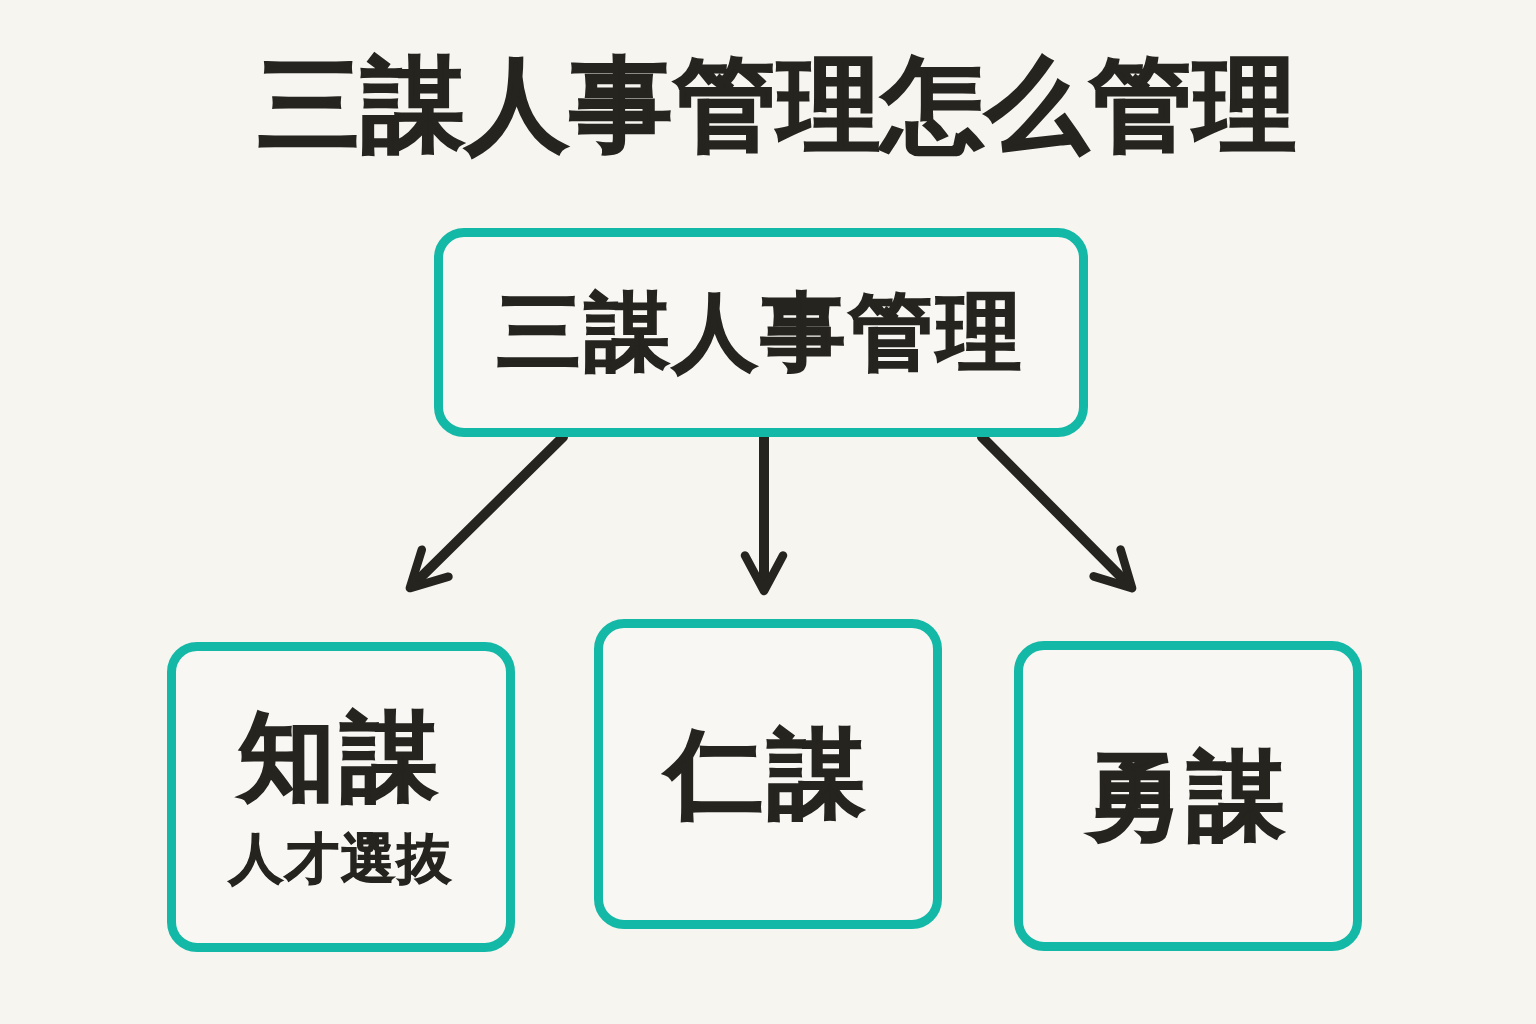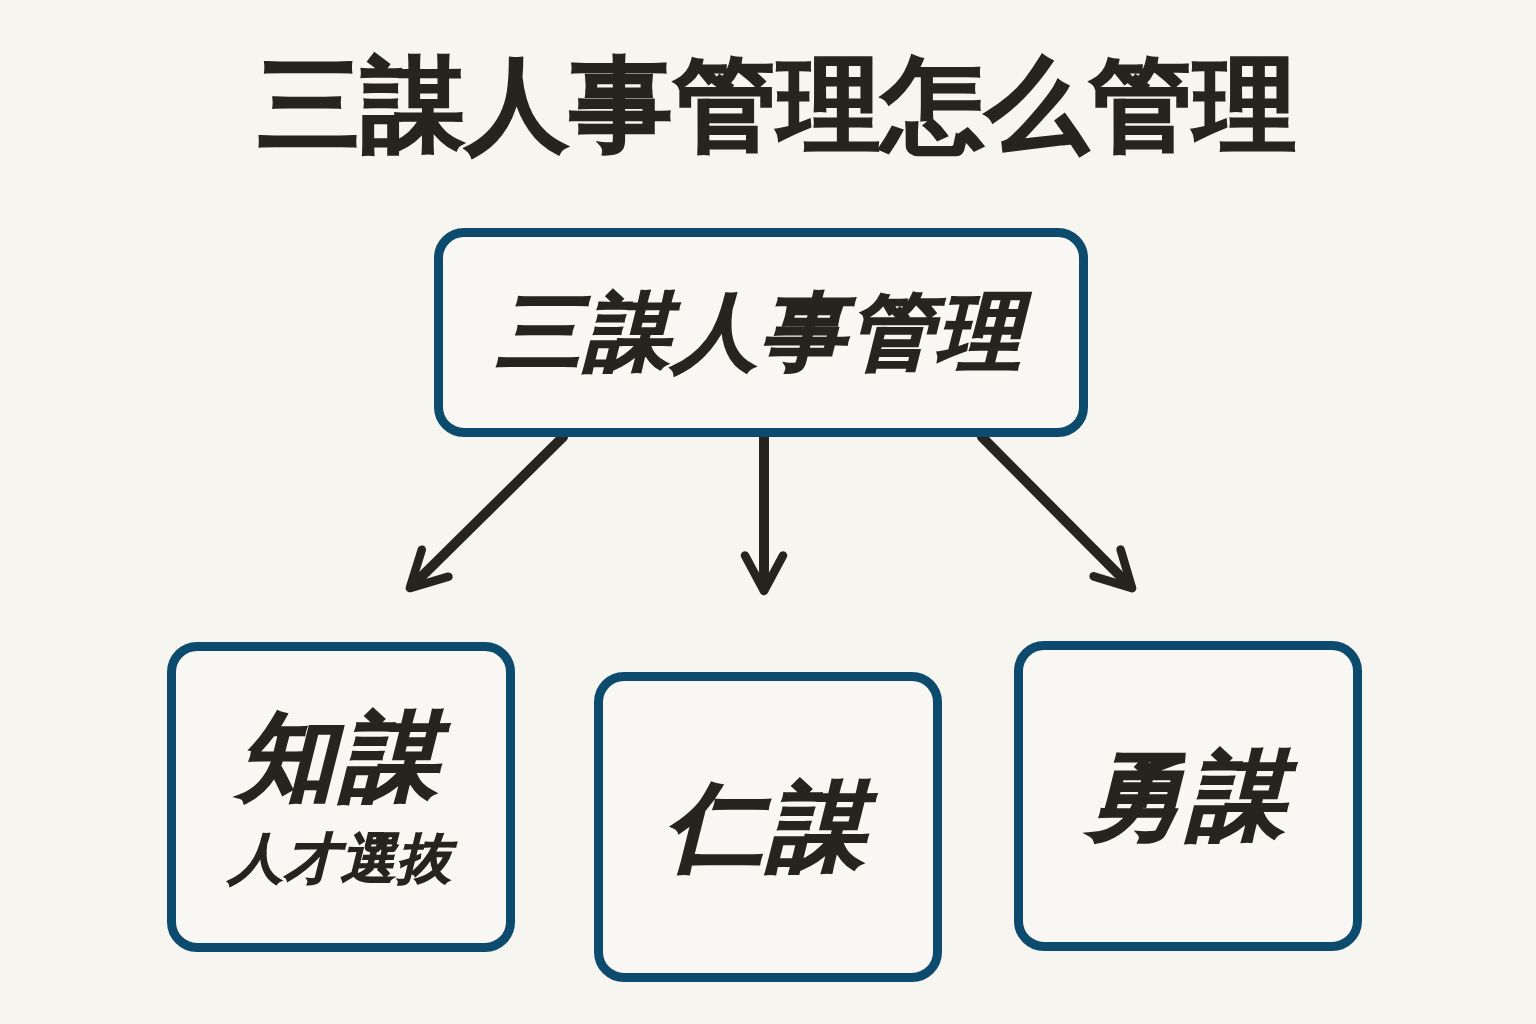--- a/index.html
+++ b/index.html
@@ -29,28 +29,27 @@
     font-weight: 900;
     letter-spacing: 2px;
     color: #26241f;
     -webkit-text-stroke: 2px #26241f;
     white-space: nowrap;
     margin-left: 10px;
   }
   .node {
     position: absolute;
     background: #f8f7f3;
-    border: 9px solid #0c4a6e;
+    border: 9px solid #14b8a6;
     border-radius: 30px;
     display: flex;
     flex-direction: column;
     align-items: center;
     justify-content: center;
     box-sizing: border-box;
-    font-style: italic;
   }
   .node-root {
     left: 434px;
     top: 228px;
     width: 654px;
     height: 209px;
   }
   .node-root .node-label {
     font-size: 84px;
     font-weight: 900;
@@ -59,21 +58,21 @@
     white-space: nowrap;
   }
   .node-child {
     top: 604px;
     width: 348px;
     height: 310px;
     gap: 26px;
     margin-top: 36px;
   }
   .node-child-1 { left: 167px; top: 606px; }
-  .node-child-2 { left: 594px; top: 636px; }
+  .node-child-2 { left: 594px; top: 583px; }
   .node-child-3 { left: 1014px; top: 605px; justify-content: center; }
   .child-name {
     font-size: 96px;
     font-weight: 900;
     letter-spacing: 6px;
     line-height: 1;
     -webkit-text-stroke: 2px #26241f;
     white-space: nowrap;
   }
   .child-desc {

